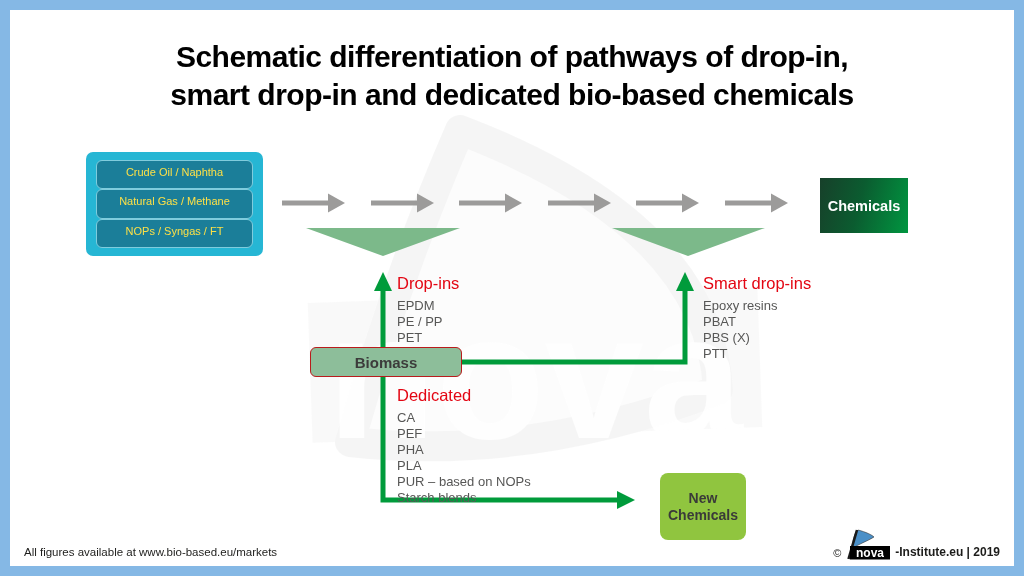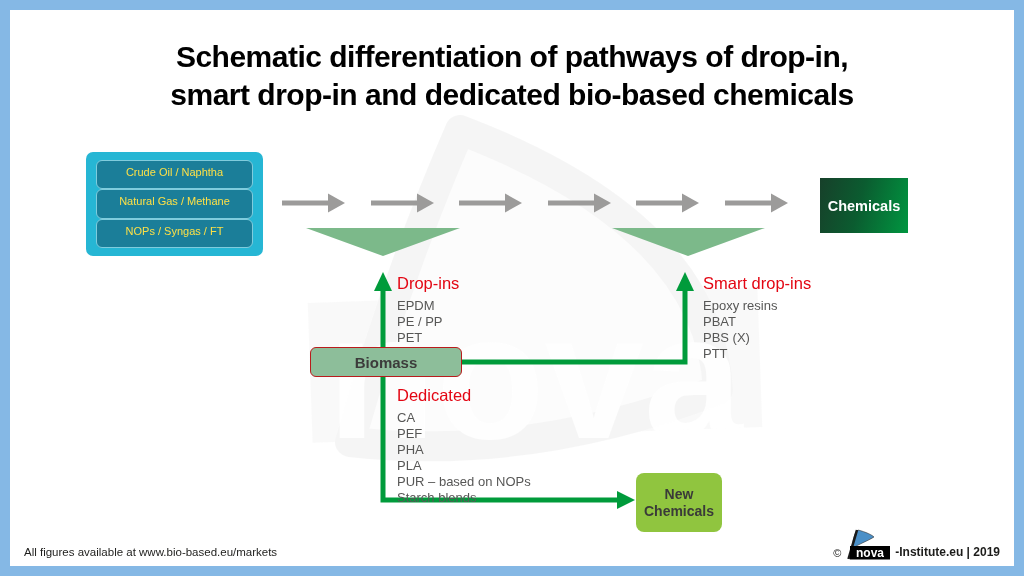--- a/index.html
+++ b/index.html
@@ -37,21 +37,21 @@
   }
 
   .biomass-box{
     position:absolute;left:300px;top:337px;width:152px;height:30px;
     background:#8dbe9a;border:1px solid #b91c1c;border-radius:6px;
     box-sizing:border-box;color:#3c3c3b;font-weight:bold;font-size:15px;
     display:flex;align-items:center;justify-content:center;
   }
 
   .new-chemicals-box{
-    position:absolute;left:626px;top:463px;width:86px;height:59px;
+    position:absolute;left:650px;top:463px;width:86px;height:67px;
     background:#90c53f;border-radius:8px;color:#3a3a39;font-weight:bold;
     font-size:14px;line-height:17px;text-align:center;
     display:flex;align-items:center;justify-content:center;
   }
   .new-chemicals-box span{display:block;width:78px;}
 
   .path-block{position:absolute;}
   .path-block .heading{font-weight:normal;font-size:16.5px;color:#e30613;margin-bottom:5px;}
   .path-block .item{font-size:13px;line-height:16px;color:#575756;white-space:nowrap;}
   .block-dropins{left:387px;top:264px;}

